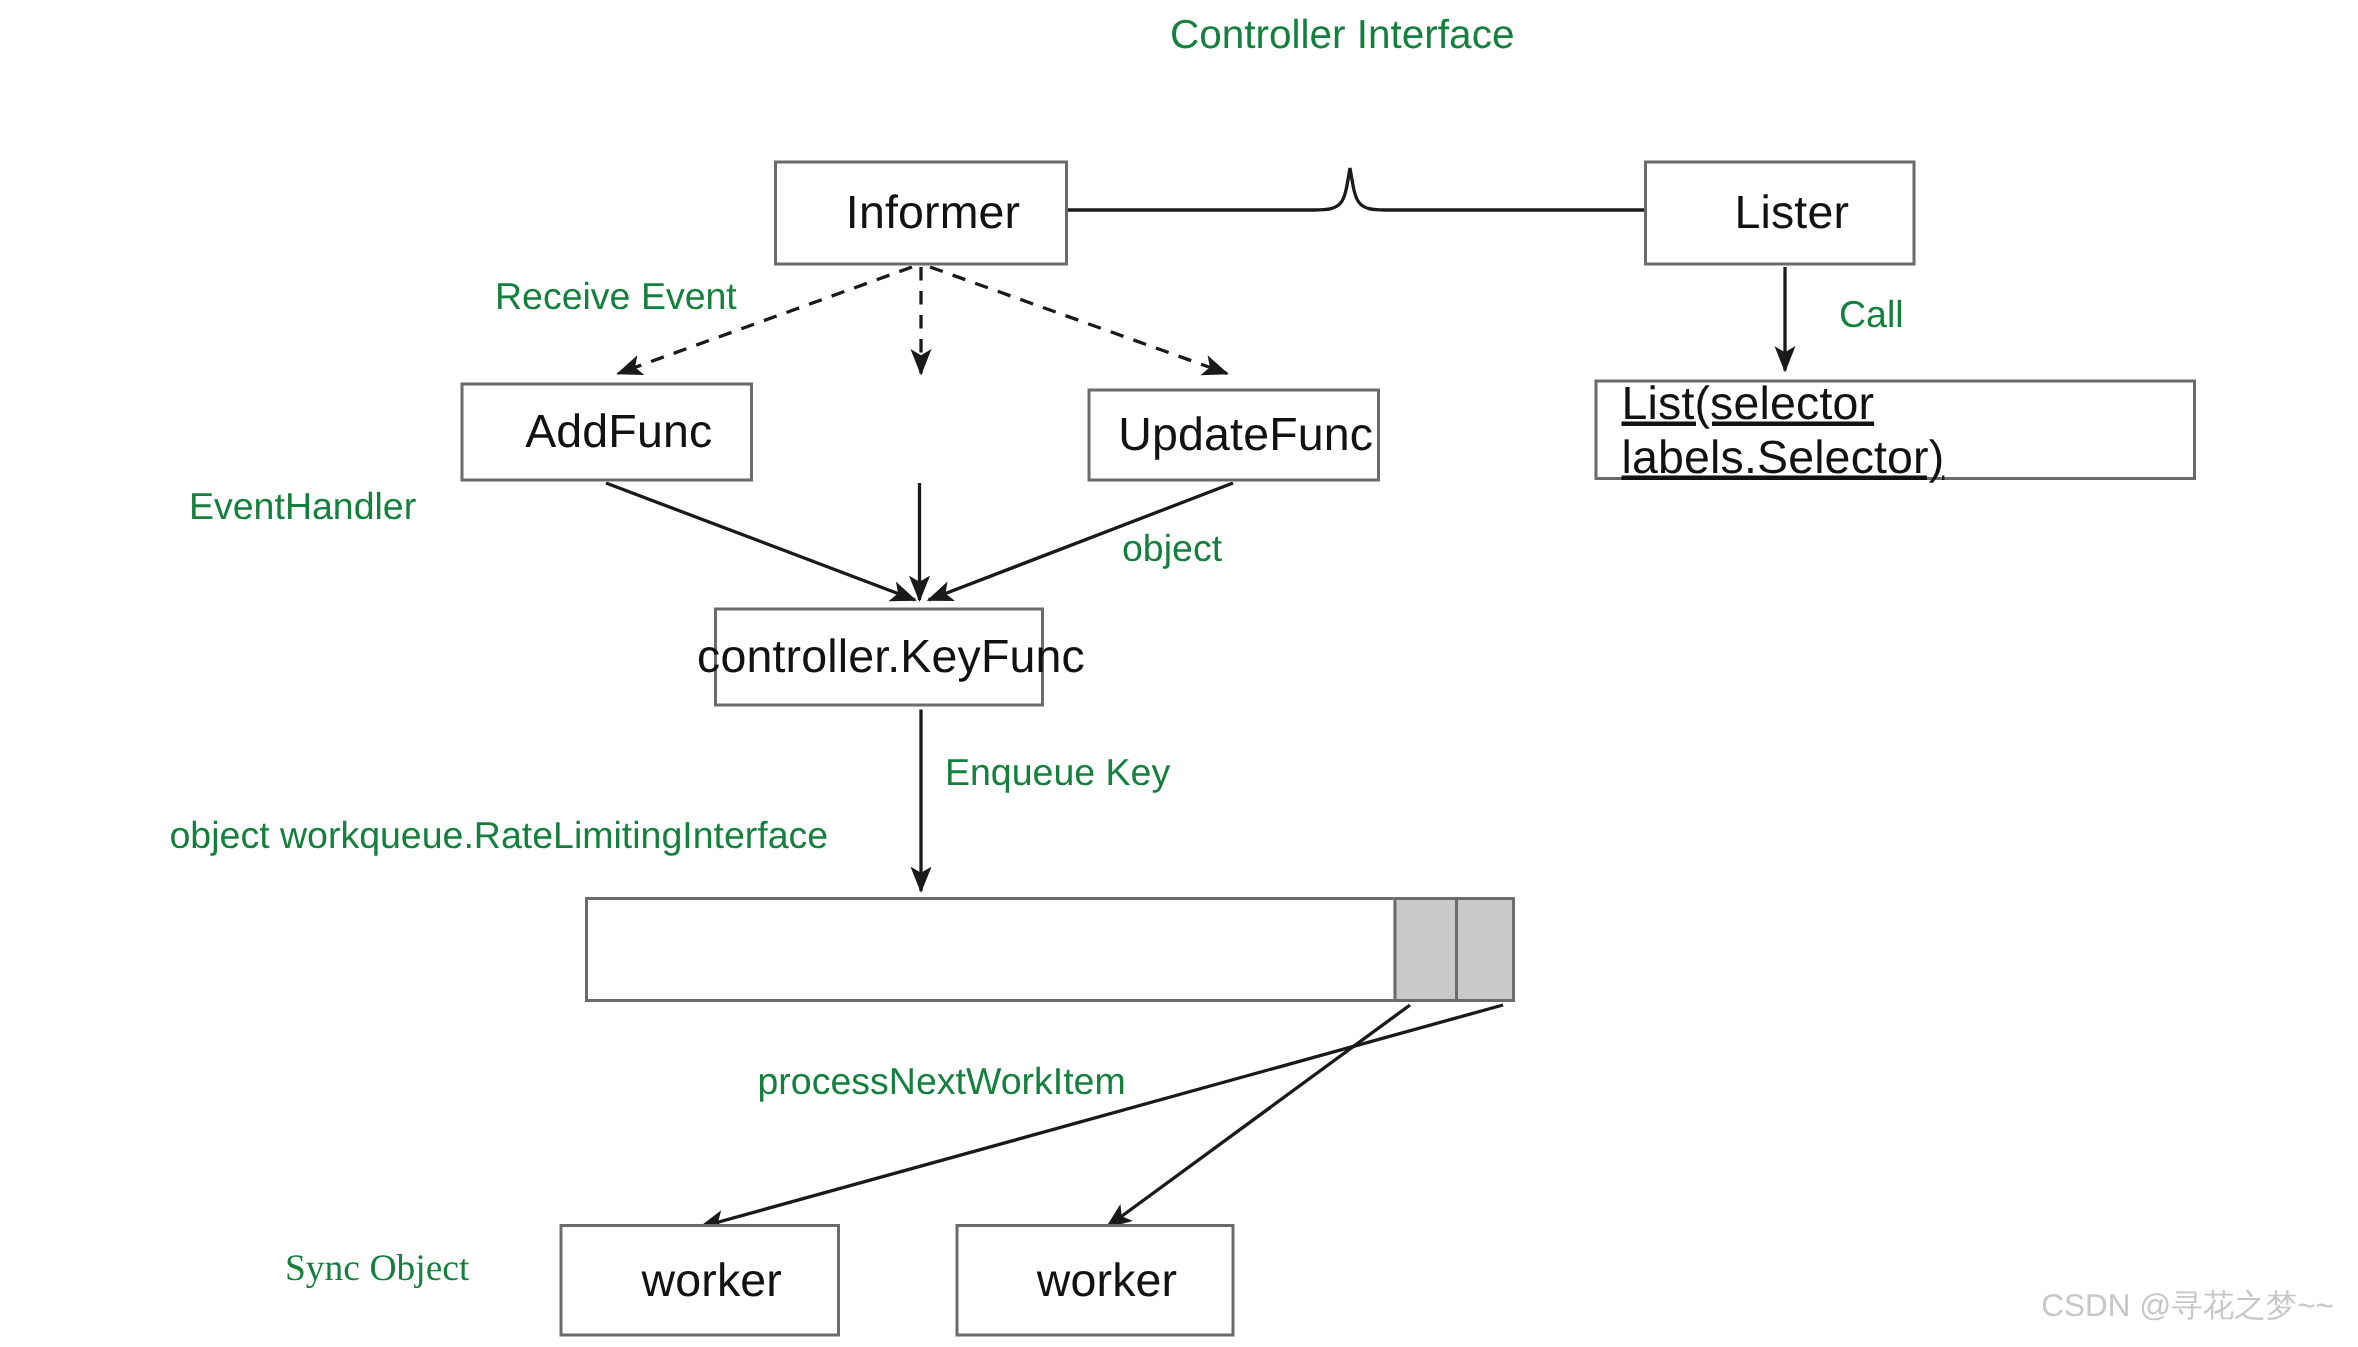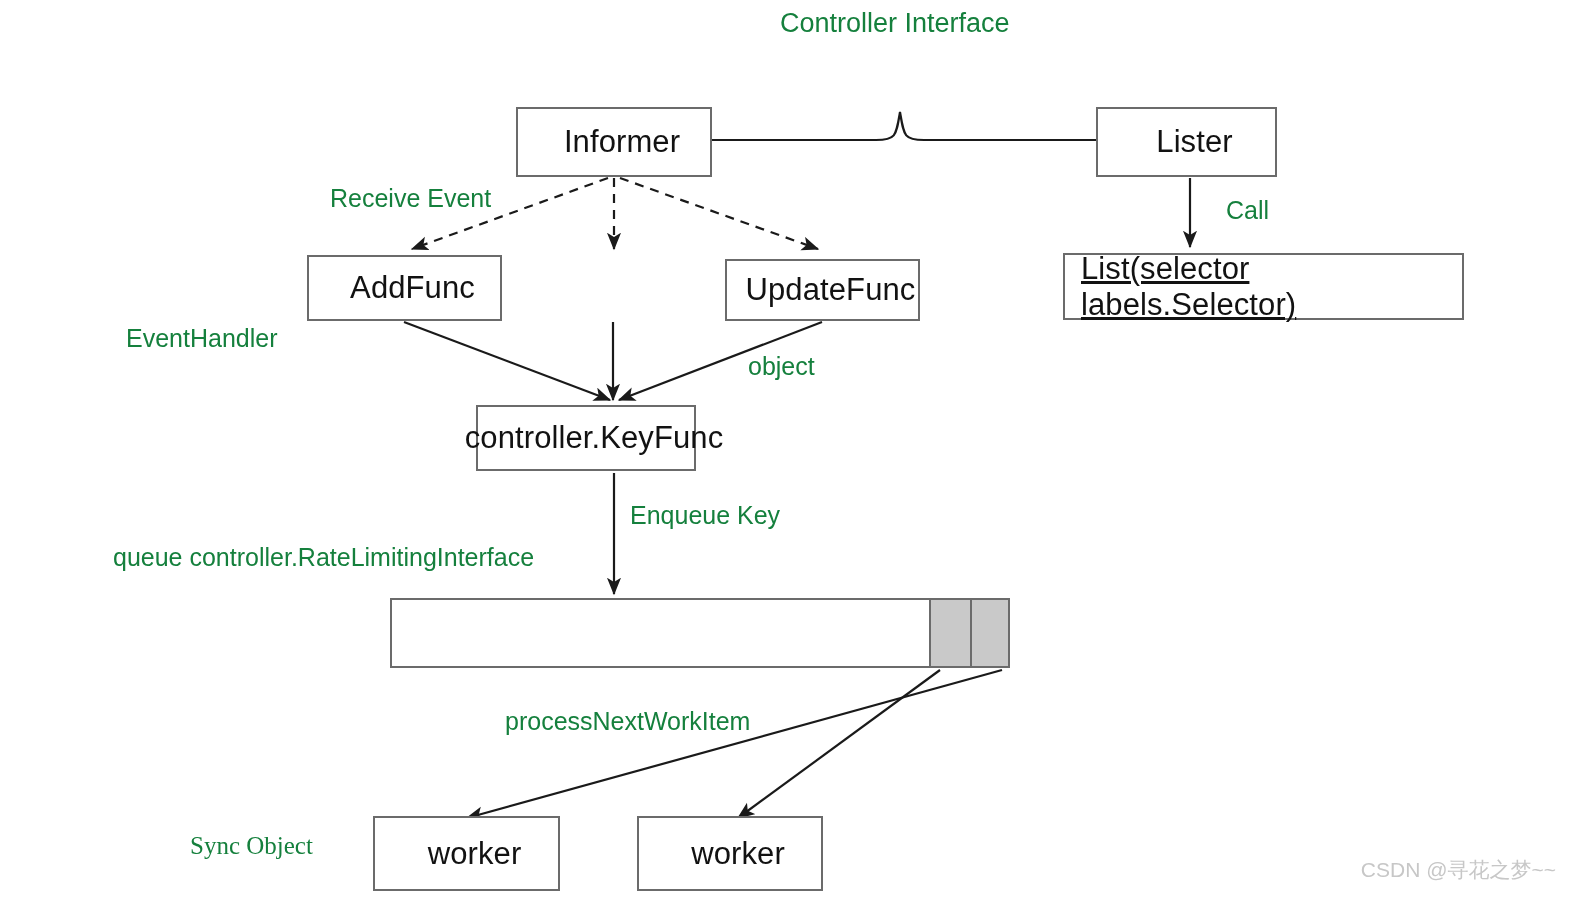--- a/index.html
+++ b/index.html
@@ -136,21 +136,21 @@
   <div class="lbl" style="left:330px; top:184px;">Receive Event</div>
 
   <div class="lbl" style="left:126px; top:276px;margin-top:48px;">EventHandler</div>
 
   <div class="lbl" style="left:1226px; top:196px;">Call</div>
 
   <div class="lbl" style="left:748px; top:352px;">object</div>
 
   <div class="lbl" style="left:630px; top:501px;">Enqueue Key</div>
 
-  <div class="lbl" style="left:113px; top:543px;">queue controller.RateLimitingInterface</div>
+  <div class="lbl" style="left:113px; top:543px;">object workqueue.RateLimitingInterface</div>
 
   <div class="lbl" style="left:505px; top:707px;">processNextWorkItem</div>
 
   <div class="lbl" style="left:190px; top:832px;font-family:Liberation Serif, serif;">Sync Object</div>
 
   <div class="watermark">CSDN @寻花之梦~~</div>
 
 </div>
 
 </body></html>

